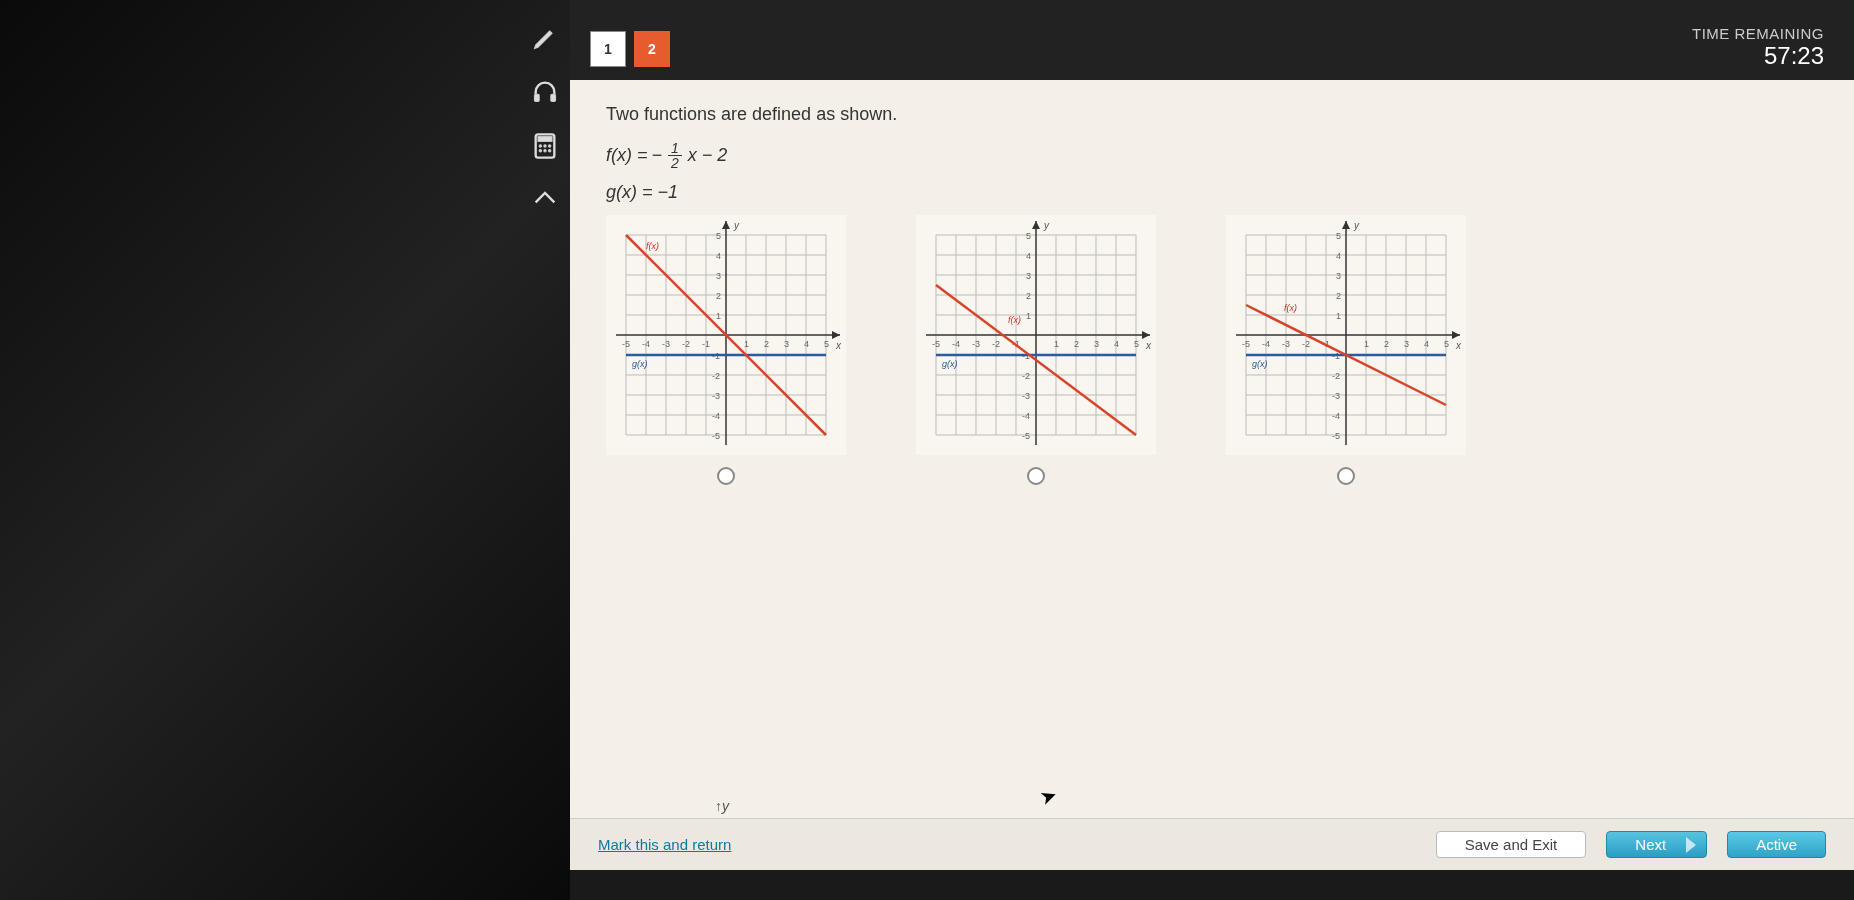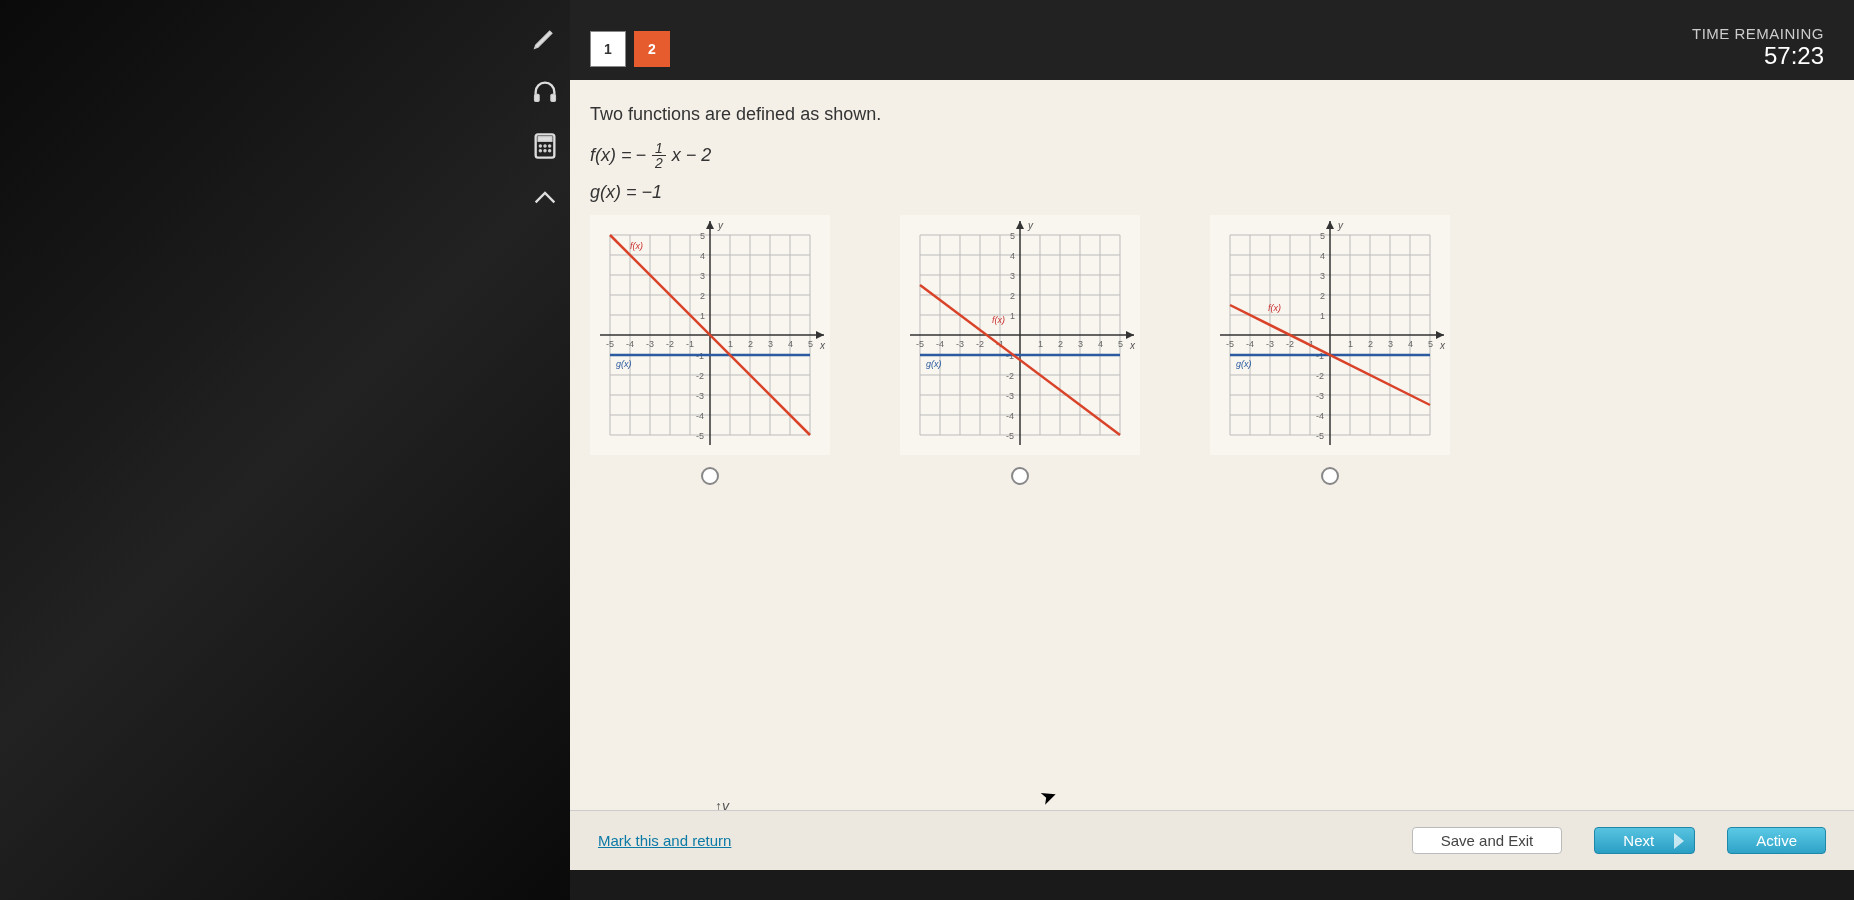--- a/index.html
+++ b/index.html
@@ -82,21 +82,21 @@
   }
   .timer-label { font-size: 15px; letter-spacing: 0.5px; }
   .timer-value { font-size: 24px; color: #fff; }
   .content {
     position: absolute;
     left: 570px;
     top: 80px;
     right: 0;
     bottom: 80px;
     background: #f4f0e8;
-    padding: 24px 20px;
+    padding: 24px 36px;
     color: #333;
     overflow: hidden;
   }
   .intro-text { font-size: 18px; margin-bottom: 16px; }
   .formula { font-size: 18px; font-style: italic; margin-bottom: 12px; display: flex; align-items: center; gap: 4px; }
   .frac {
     display: inline-flex;
     flex-direction: column;
     align-items: center;
     font-size: 14px;
@@ -129,27 +129,27 @@
     border: 2px solid #888;
     border-radius: 50%;
     background: #fff;
     cursor: pointer;
   }
   .footer {
     position: absolute;
     left: 570px;
     right: 0;
     bottom: 30px;
-    height: 60px;
+    height: 52px;
     background: #ece8df;
     border-top: 1px solid #ccc;
     display: flex;
     align-items: center;
     padding: 0 28px;
-    gap: 32px;
+    gap: 20px;
   }
   .mark-link {
     color: #0b7aa6;
     text-decoration: underline;
     font-size: 15px;
     cursor: pointer;
     margin-right: auto;
   }
   .btn {
     padding: 4px 28px;

